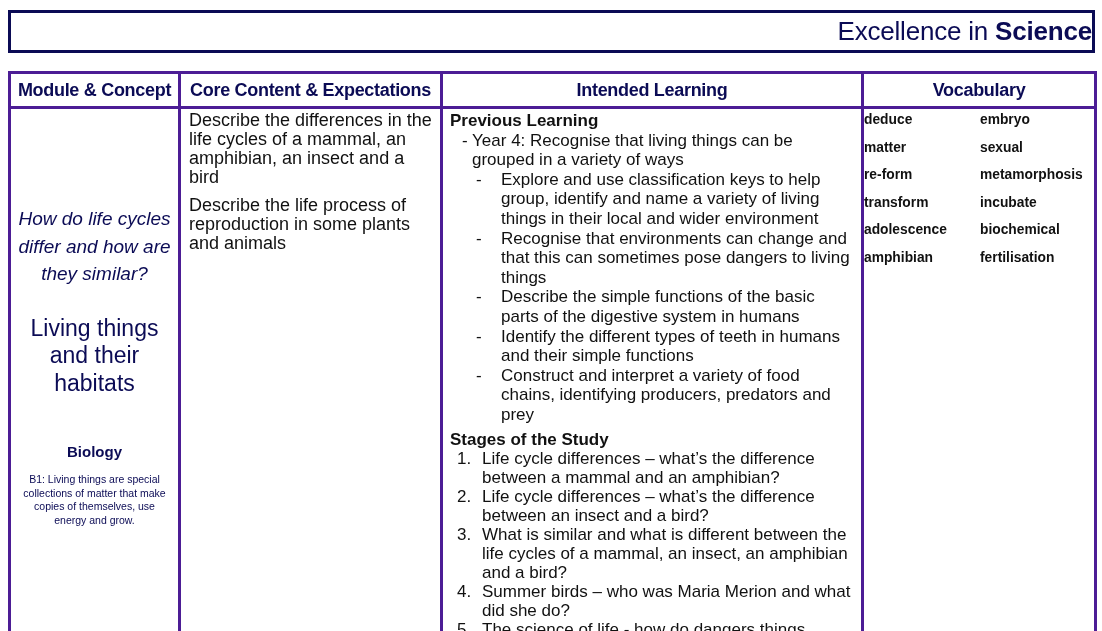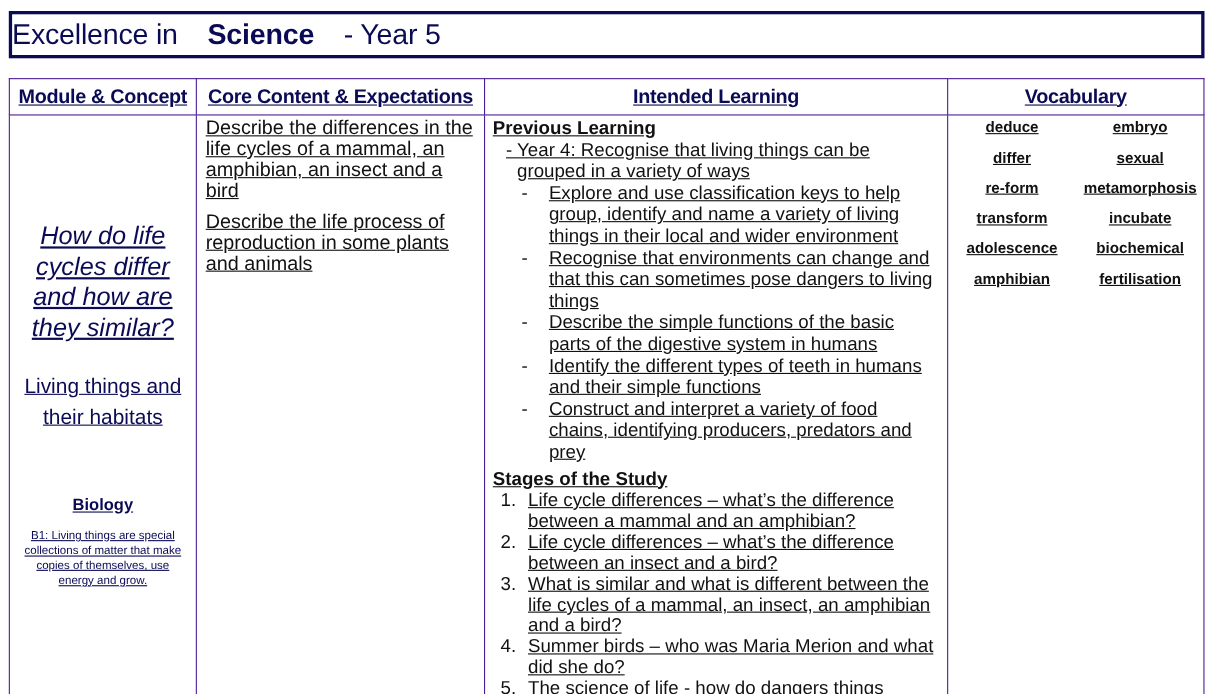--- a/index.html
+++ b/index.html
@@ -17,41 +17,39 @@
   }
   .title-box {
     position: absolute;
     left: 8px;
     top: 10px;
     width: 1081px;
     height: 37px;
     border: 3px solid #0b0b55;
     display: flex;
     align-items: center;
-    justify-content: flex-start;
+    justify-content: flex-end;
     font-size: 26px;
     color: #0b0b55;
     letter-spacing: -0.2px;
-    gap: 20px;
   }
   .title-box b { font-weight: bold; }
 
   table.curr {
     position: absolute;
     left: 8px;
     top: 71px;
     width: 1086px;
     height: 549px;
     border-collapse: collapse;
     table-layout: fixed;
   }
   table.curr th, table.curr td {
-    border: 1px solid #4c1d95;
-    padding: 0;
-    text-decoration: underline;
+    border: 3px solid #4c1d95;
+    padding: 0;
   }
   table.curr th {
     height: 32px;
     color: #0b0b55;
     font-size: 18px;
     font-weight: bold;
     text-align: center;
     vertical-align: middle;
     letter-spacing: -0.3px;
   }
@@ -65,35 +63,35 @@
   
   .module-cell {
     text-align: center;
     color: #0b0b55;
     vertical-align: top;
   }
   .module-inner {
     padding-top: 96px;
   }
   .module-question {
-    font-size: 23px;
+    font-size: 19px;
     font-style: italic;
     line-height: 27.5px;
     padding: 0 6px;
   }
   .module-topic {
-    font-size: 19px;
+    font-size: 23px;
     line-height: 27.5px;
     margin-top: 27px;
     padding: 0 4px;
   }
   .module-subject {
     font-size: 15px;
     font-weight: bold;
-    margin-top: 58px;
+    margin-top: 46px;
   }
   .module-note {
     font-size: 10.5px;
     line-height: 13.5px;
     margin-top: 13px;
     padding: 0 8px;
   }
 
   
   .core-cell {
@@ -156,34 +154,33 @@
   
   .vocab-cell {
     padding-top: 1px !important;
   }
   .vocab-grid {
     display: grid;
     grid-template-columns: 116px 117px;
     row-gap: 0;
   }
   .vocab-word {
-    text-align: center;
+    text-align: left;
     font-weight: bold;
     font-size: 13.8px;
     height: 27.5px;
     line-height: 19px;
   }
 </style>
 </head>
 <body>
 
 <div class="title-box">
   <span style="white-space:pre">Excellence in </span>
     <b>Science</b>
-    <span style="white-space:pre"> - Year 5</span>
 </div>
 
 <table class="curr">
   <colgroup>
     <col class="c1">
       <col class="c2">
       <col class="c3">
       <col class="c4">
   </colgroup>
   <thead>
@@ -229,21 +226,21 @@
           <li><span class="num">4.</span><span>Summer birds – who was Maria Merion and what did she do?</span></li>
           <li><span class="num">5.</span><span>The science of life - how do dangers things reproduce?</span></li>
           <li><span class="num">6.</span><span>Plants and animals: what’s the life process of reproduction?</span></li>
         </ol>
       </td>
 
       <td class="vocab-cell">
         <div class="vocab-grid">
           <div class="vocab-word">deduce</div>
           <div class="vocab-word">embryo</div>
-          <div class="vocab-word">differ</div>
+          <div class="vocab-word">matter</div>
           <div class="vocab-word">sexual</div>
           <div class="vocab-word">re-form</div>
           <div class="vocab-word">metamorphosis</div>
           <div class="vocab-word">transform</div>
           <div class="vocab-word">incubate</div>
           <div class="vocab-word">adolescence</div>
           <div class="vocab-word">biochemical</div>
           <div class="vocab-word">amphibian</div>
           <div class="vocab-word">fertilisation</div>
         </div>

